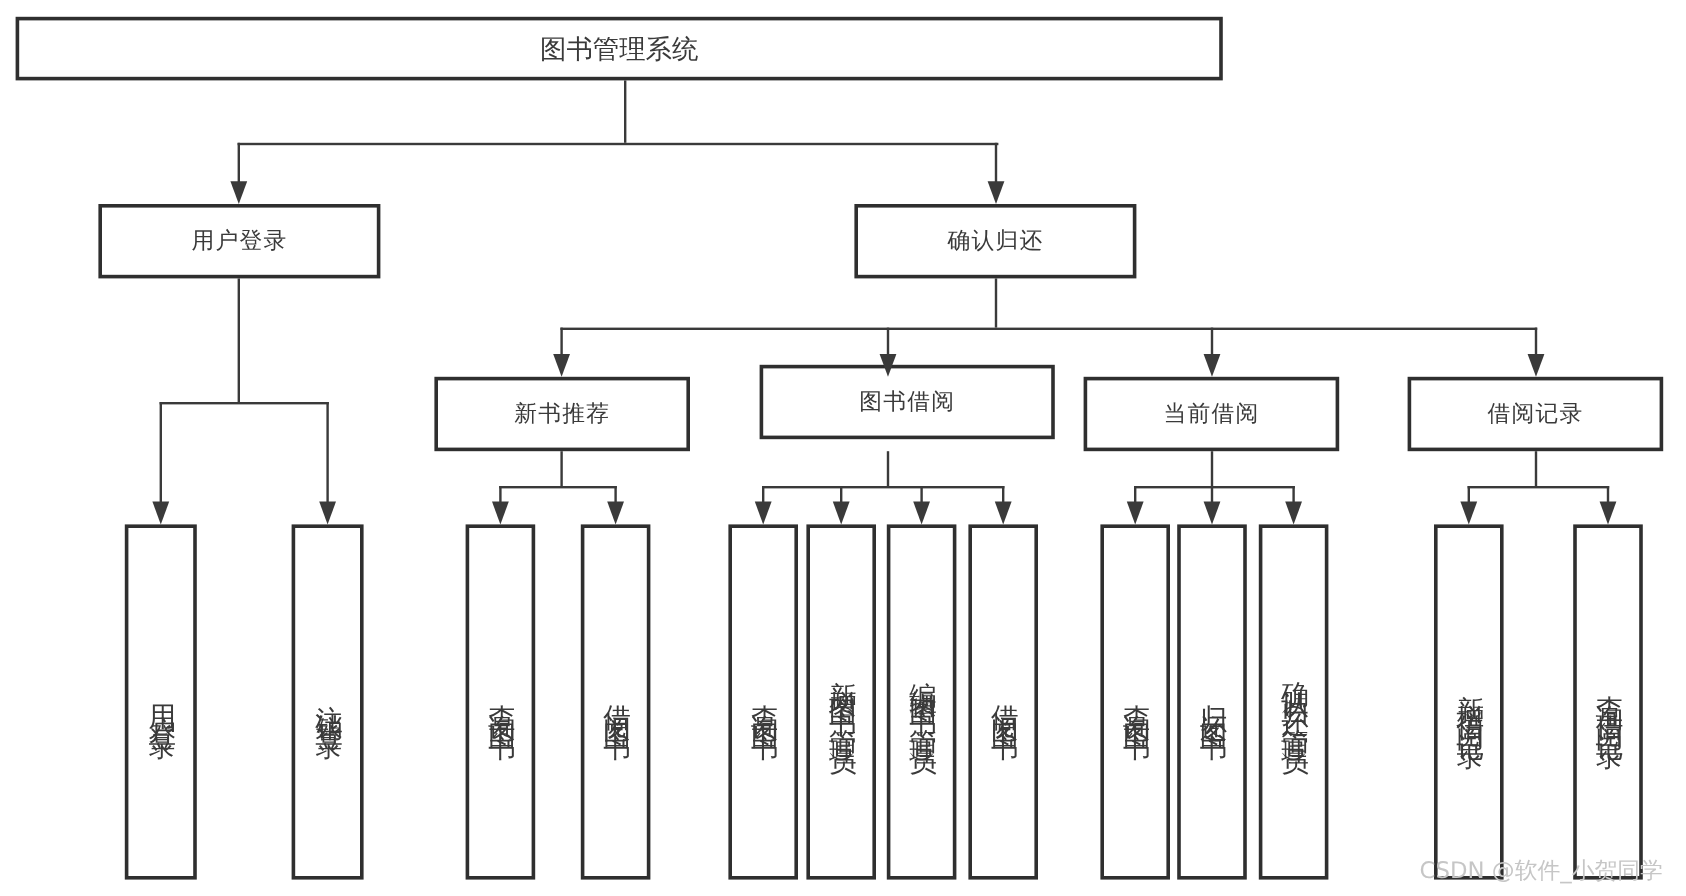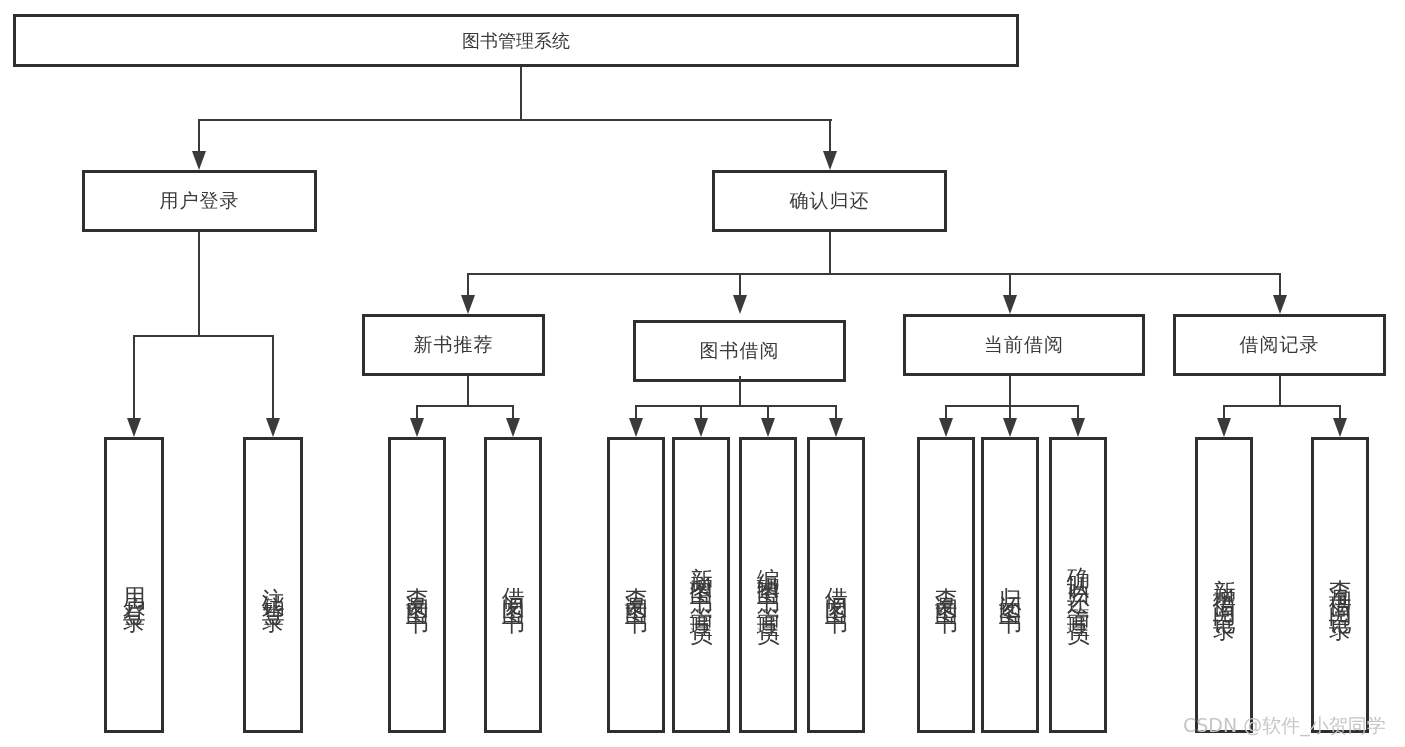--- a/index.html
+++ b/index.html
@@ -7,21 +7,21 @@
     width:1405px;height:747px;position:relative;background:#ffffff;
     font-family:"DejaVu Sans","Liberation Sans",sans-serif;
     overflow:hidden;
   }
   .box{
     position:absolute;box-sizing:border-box;background:#ffffff;
     border:3px solid #2f2f2f;color:#3a3a3a;
     display:flex;align-items:center;justify-content:center;
   }
   .hnode{font-size:19px;letter-spacing:1px;}
-  .root{font-size:18px;}
+  .root{font-size:22px;}
   .leaf{border-width:3px;}
   .vtext{
     writing-mode:vertical-rl;text-orientation:mixed;
     font-size:23px;letter-spacing:8px;line-height:1.2;
     white-space:nowrap;
   }
   .vline{position:absolute;width:2px;background:#3a3a3a;}
   .hline{position:absolute;height:2px;background:#3a3a3a;}
   .ah{
     position:absolute;width:0;height:0;
@@ -40,27 +40,27 @@
   <span>图书管理系统</span>
 </div>
 
 <div class="box hnode" style="left:82px;top:170px;width:235px;height:62px;">
   <span>用户登录</span>
 </div>
 <div class="box hnode" style="left:712px;top:170px;width:235px;height:62px;">
   <span>确认归还</span>
 </div>
 
-<div class="box hnode" style="left:362px;top:314px;width:183px;height:62px;">
+<div class="box hnode" style="left:362px;top:314px;width:213px;height:62px;">
   <span>新书推荐</span>
 </div>
-<div class="box hnode" style="left:633px;top:320px;width:213px;height:62px;">
+<div class="box hnode" style="left:633px;top:304px;width:246px;height:62px;">
   <span>图书借阅</span>
 </div>
-<div class="box hnode" style="left:903px;top:314px;width:242px;height:62px;">
+<div class="box hnode" style="left:903px;top:314px;width:213px;height:62px;">
   <span>当前借阅</span>
 </div>
 <div class="box hnode" style="left:1173px;top:314px;width:213px;height:62px;">
   <span>借阅记录</span>
 </div>
 
 <div class="box leaf" style="left:104px;top:437px;width:60px;height:296px;">
   <span class="vtext">用户登录</span>
 </div>
 <div class="box leaf" style="left:243px;top:437px;width:60px;height:296px;">

